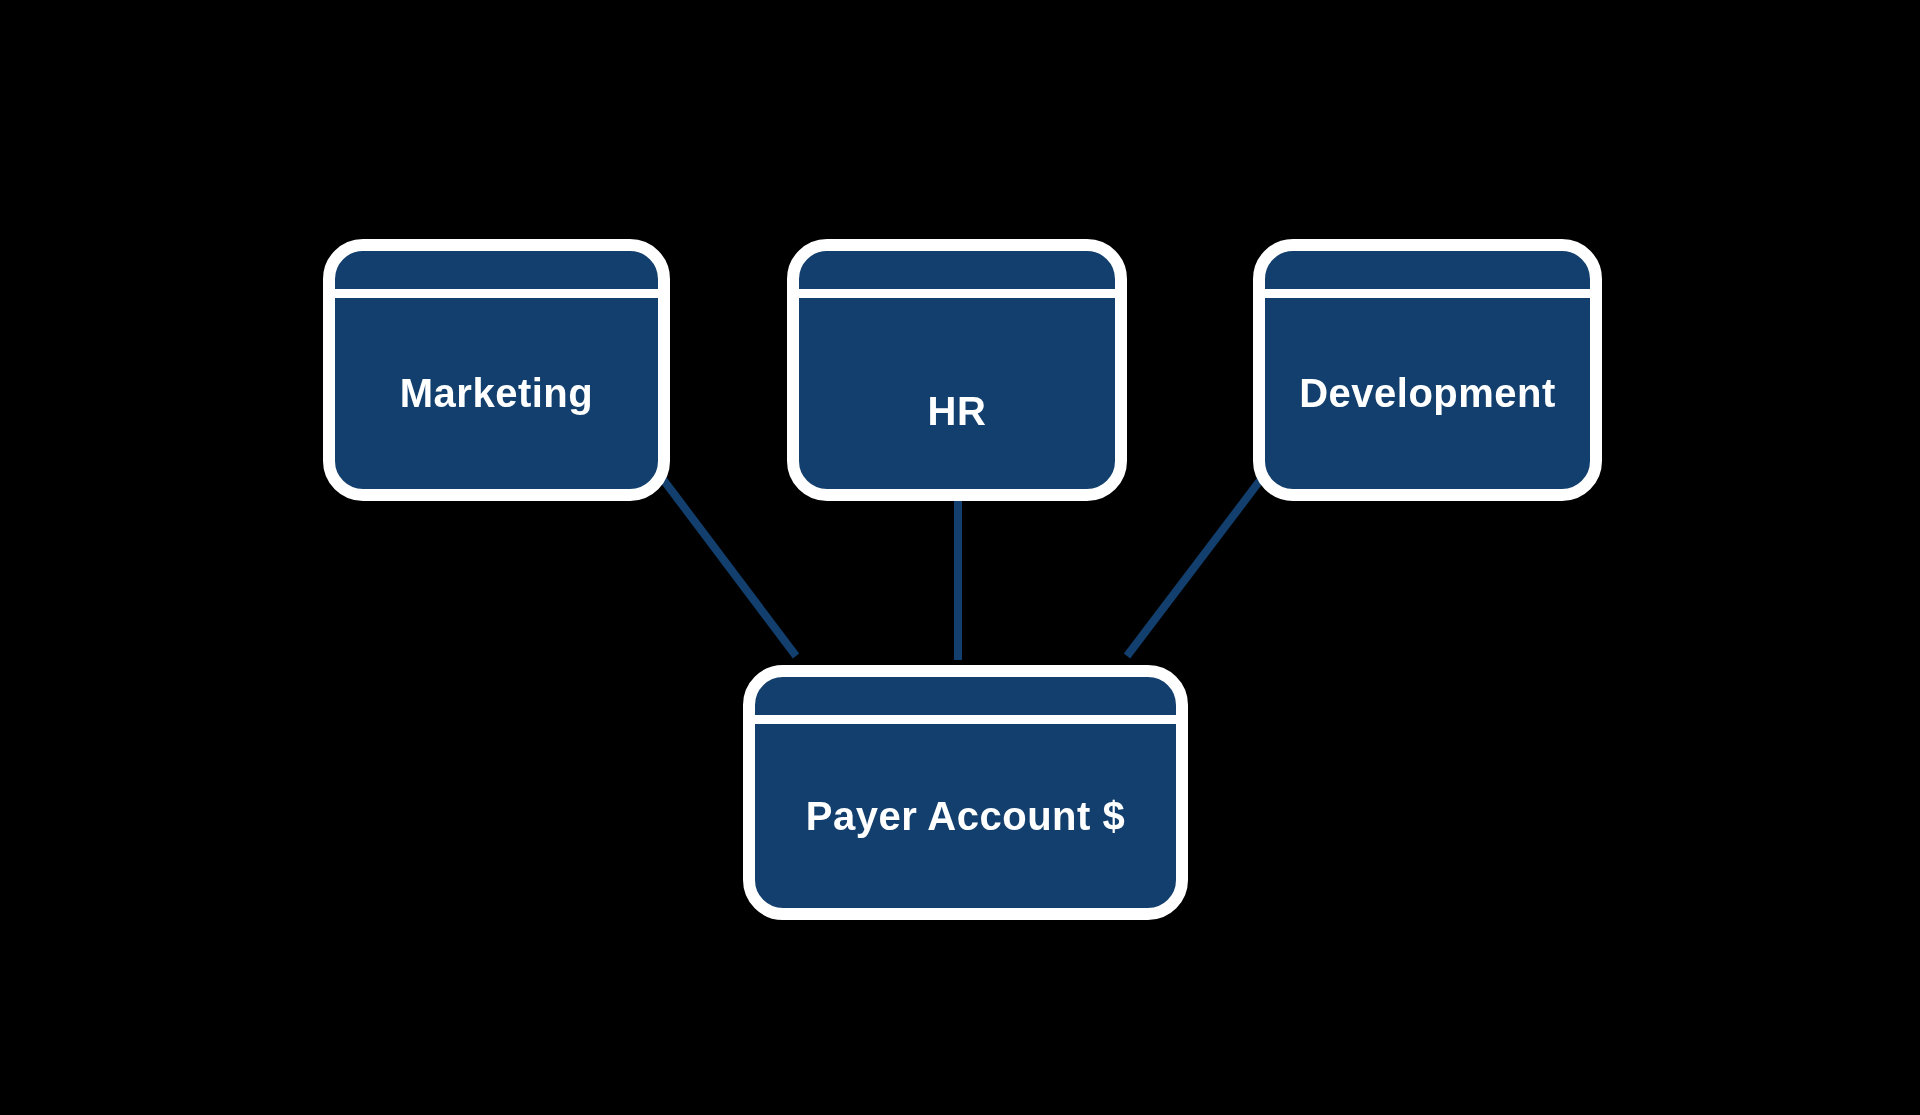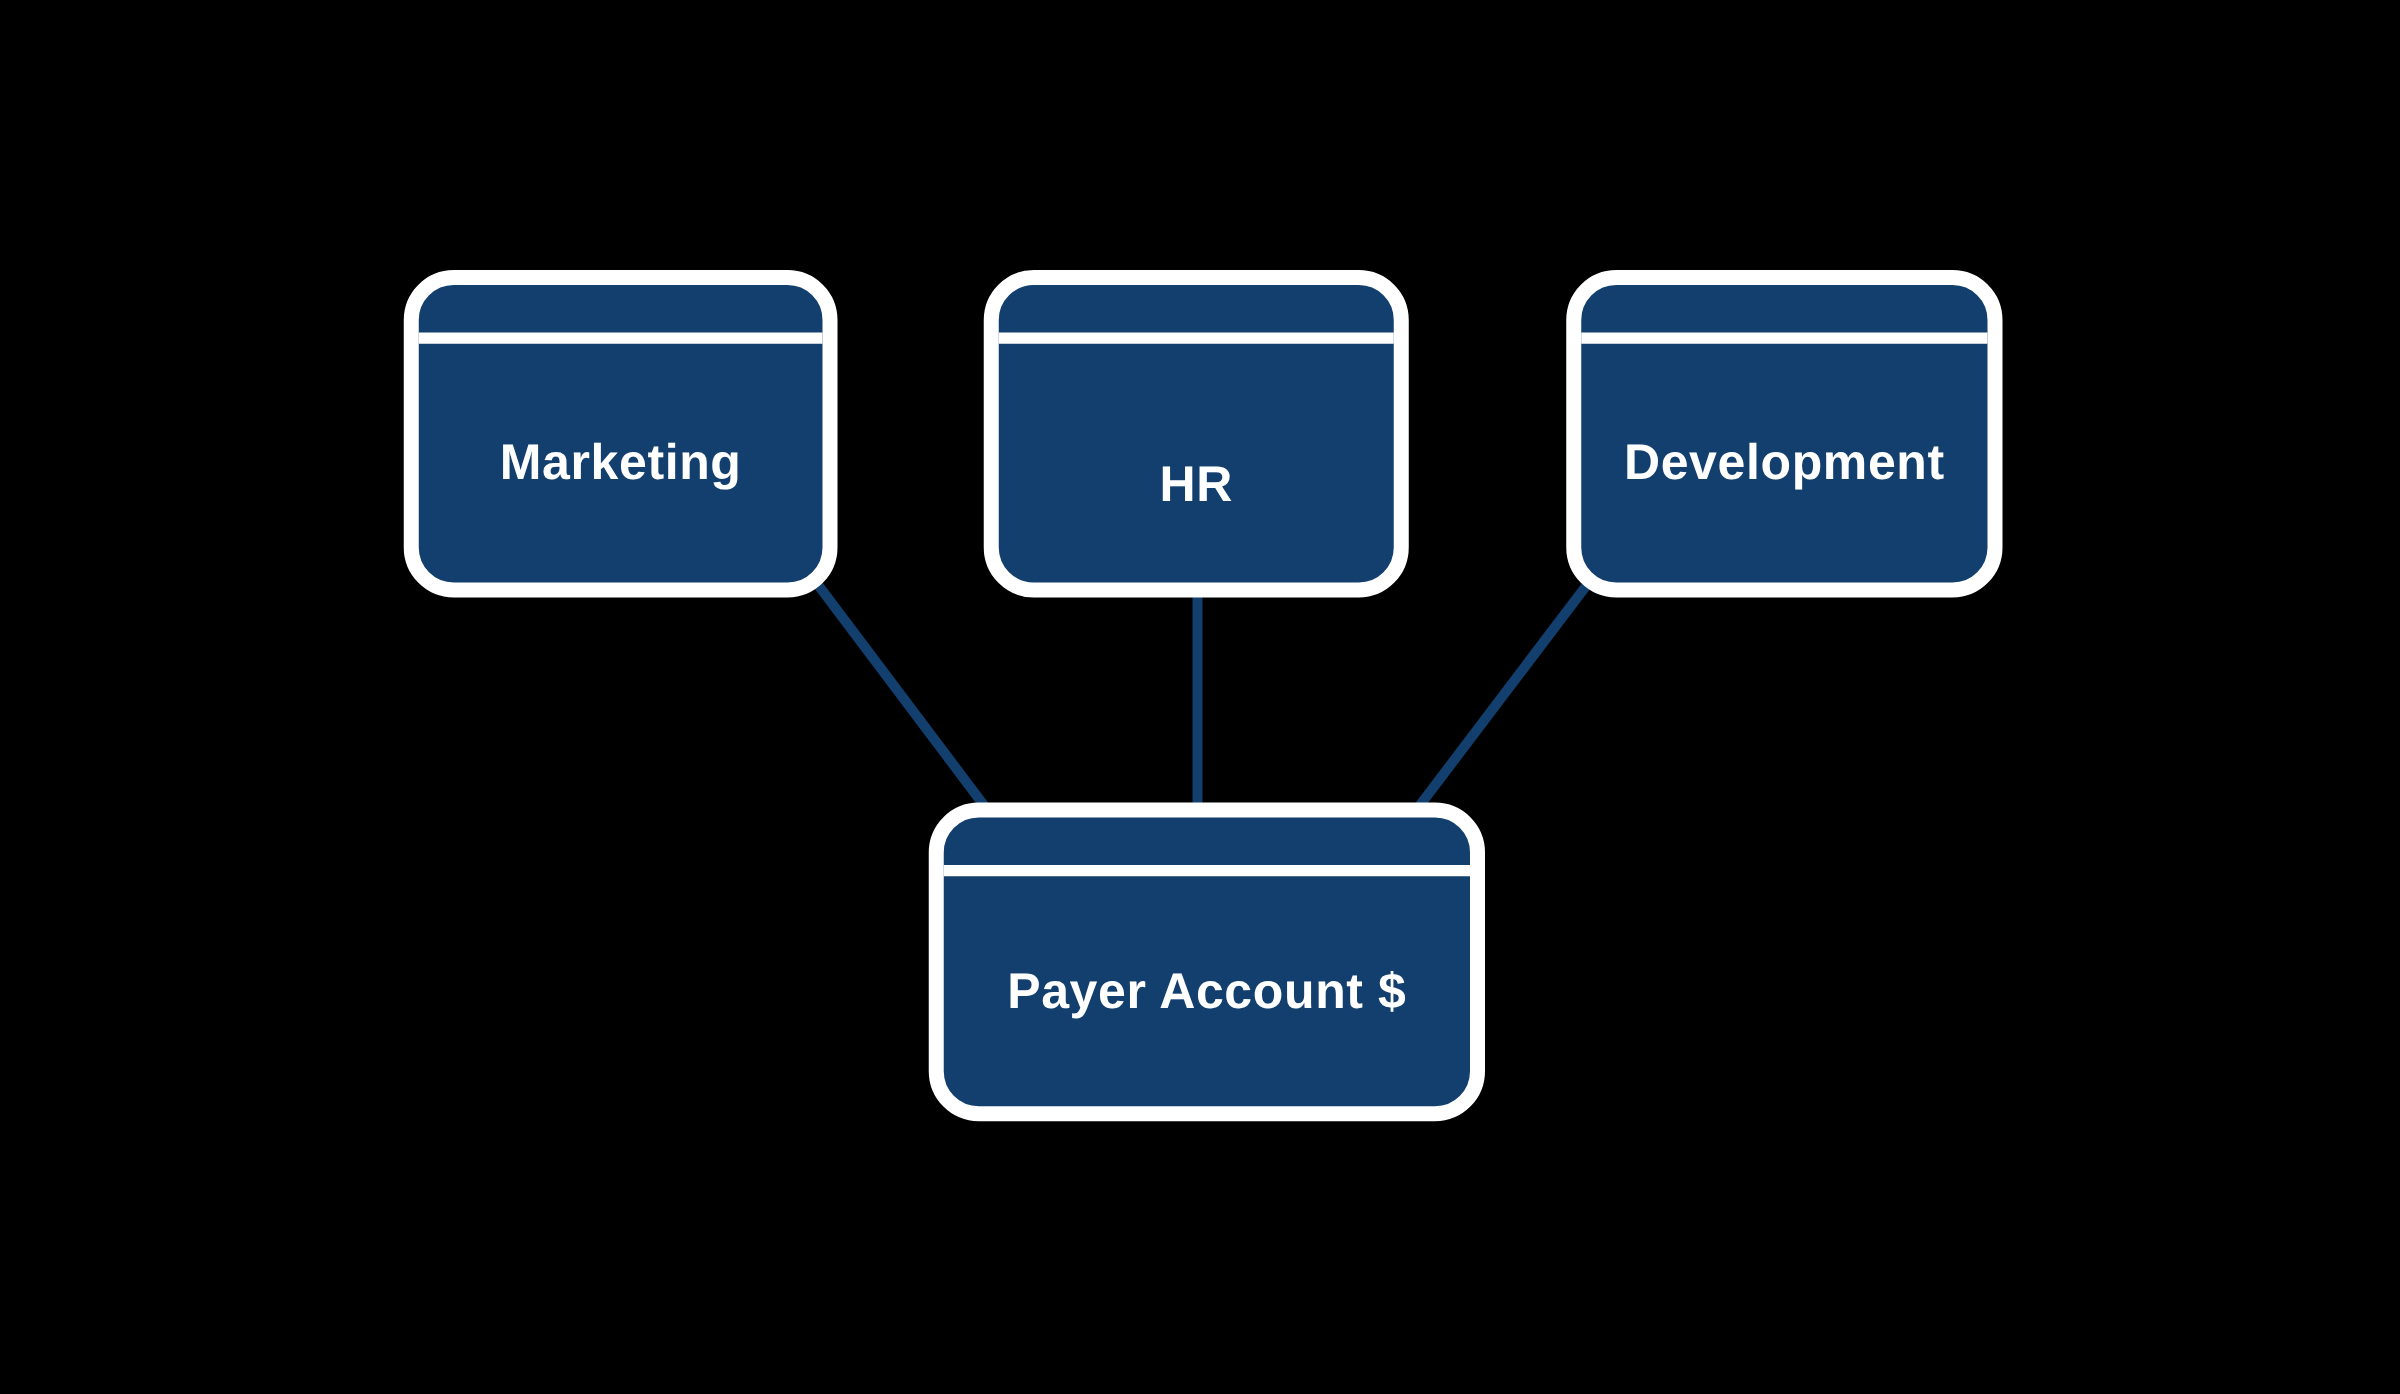--- a/index.html
+++ b/index.html
@@ -25,20 +25,21 @@
   }
   .node{
     position:absolute;
     z-index:2;
     box-sizing:border-box;
     background:var(--navy);
     border:12px solid var(--white);
     border-radius:40px;
     display:flex;
     flex-direction:column;
+    margin-top:23px;
   }
   .node-header{
     flex:none;
     height:38px;
     border-bottom:9px solid var(--white);
   }
   .node-body{
     flex:1;
     display:flex;
     align-items:center;

